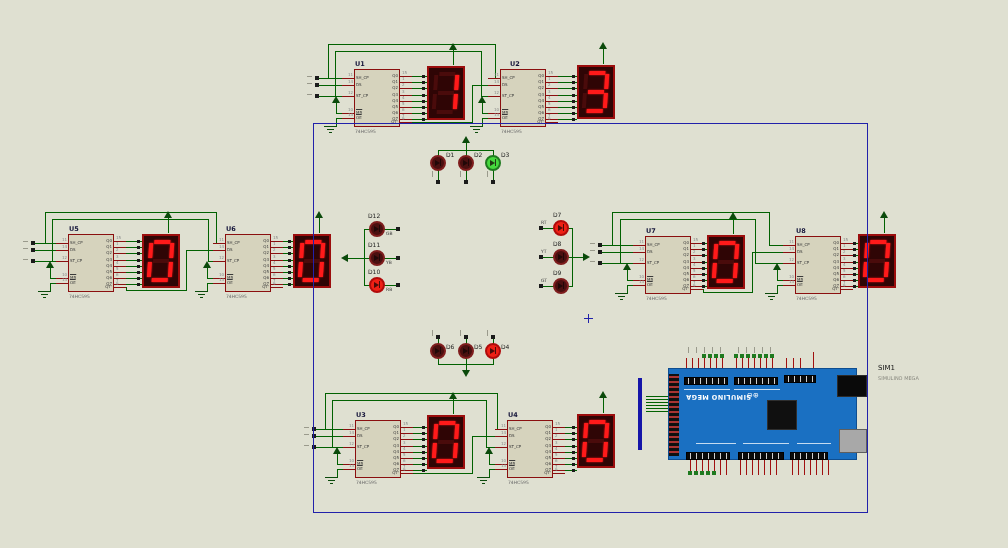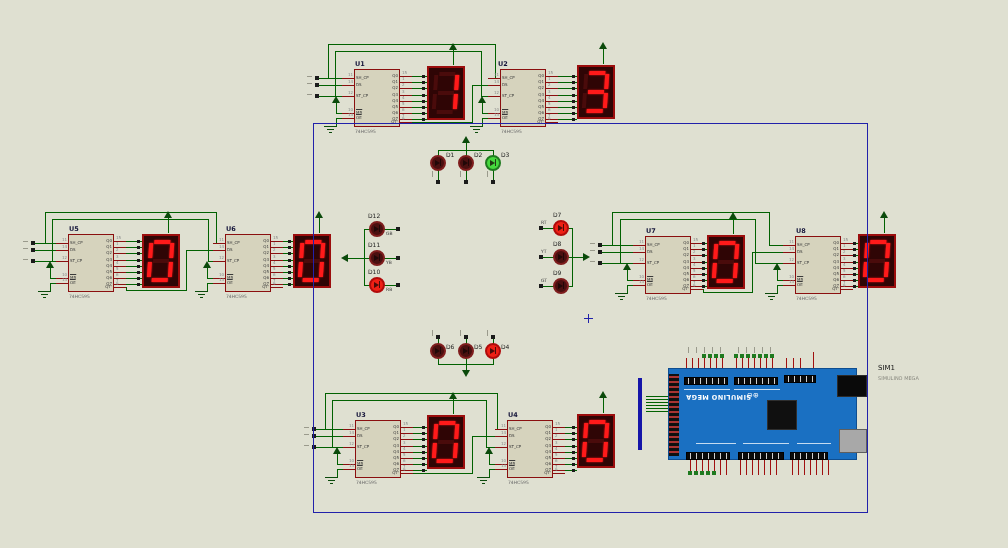--- a/index.html
+++ b/index.html
@@ -577,21 +577,21 @@
           <div class="seg" style="left: 4px; top: 7px; width: 4px; height: 15px;"></div>
           <div class="seg lit" style="left: 25px; top: 7px; width: 4px; height: 15px;"></div>
           <div class="seg" style="left: 9px; top: 23px; width: 16px; height: 4px;"></div>
           <div class="seg" style="left: 4px; top: 26px; width: 4px; height: 15px;"></div>
           <div class="seg lit" style="left: 25px; top: 26px; width: 4px; height: 15px;"></div>
           <div class="seg" style="left: 9px; top: 42px; width: 16px; height: 4px;"></div>
         </div>
       </div>
       <div class="tri" style="left: 449px; top: 43px; border-left: 4px solid transparent; border-right: 4px solid transparent; border-bottom: 7px solid rgb(11, 74, 11);"></div>
       <div class="chip-body" style="left: 500px; top: 69px; width: 46px; height: 58px;"></div>
-      <div class="chip-ref" style="left: 498px; top: 60px;">U2</div>
+      <div class="chip-ref" style="left: 510px; top: 60px;">U2</div>
       <div class="chip-part" style="left: 501px; top: 129px;">74HC595</div>
       <div class="pin-name" style="left: 502px; top: 75px;">SH_CP</div>
       <div class="pin-num" style="left: 487px; top: 72px; width: 12px; text-align: right;">11</div>
       <div class="pin-name" style="left: 502px; top: 82px;">DS</div>
       <div class="pin-num" style="left: 487px; top: 79px; width: 12px; text-align: right;">14</div>
       <div class="pin-name" style="left: 502px; top: 93px;">ST_CP</div>
       <div class="pin-num" style="left: 487px; top: 90px; width: 12px; text-align: right;">12</div>
       <div class="pin-name bar" style="left: 502px; top: 110px;">MR</div>
       <div class="pin-num" style="left: 487px; top: 107px; width: 12px; text-align: right;">10</div>
       <div class="pin-name bar" style="left: 502px; top: 115px;">OE</div>

